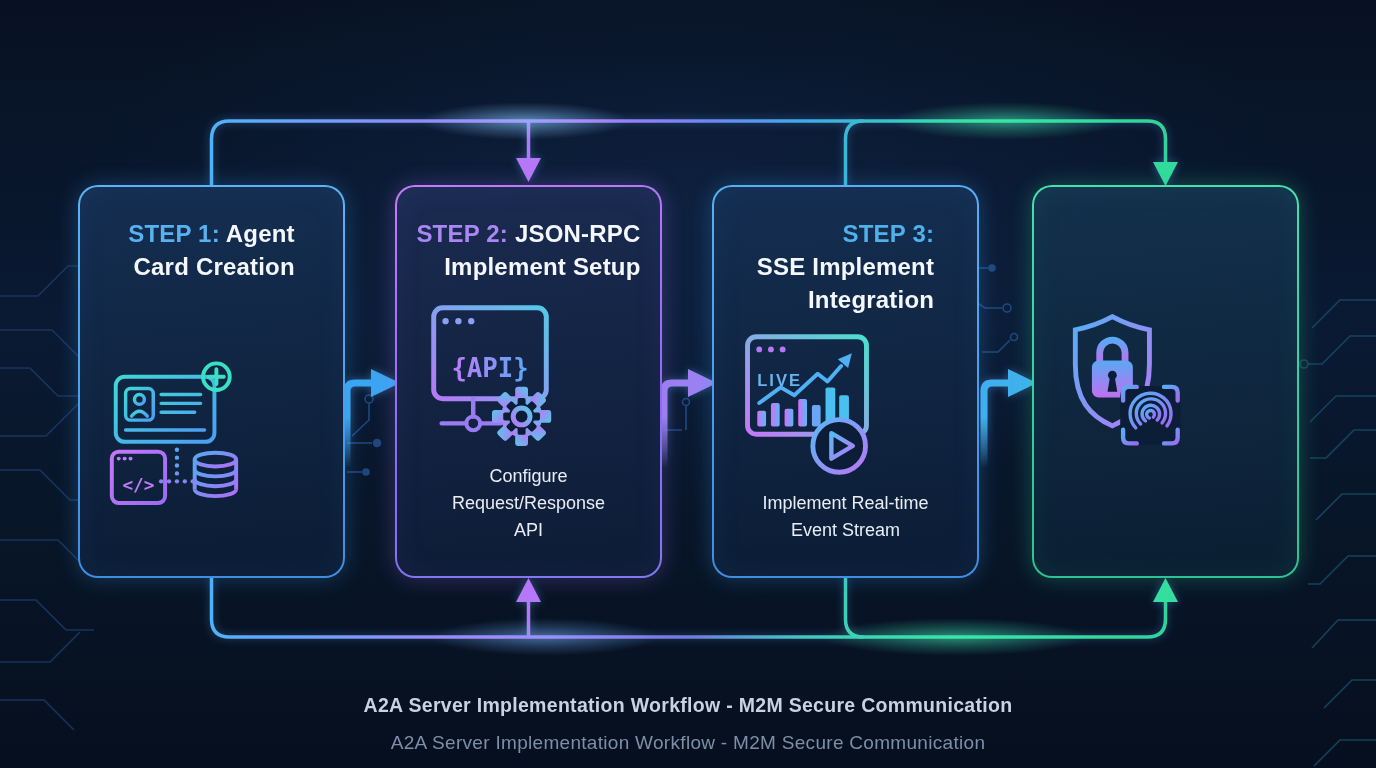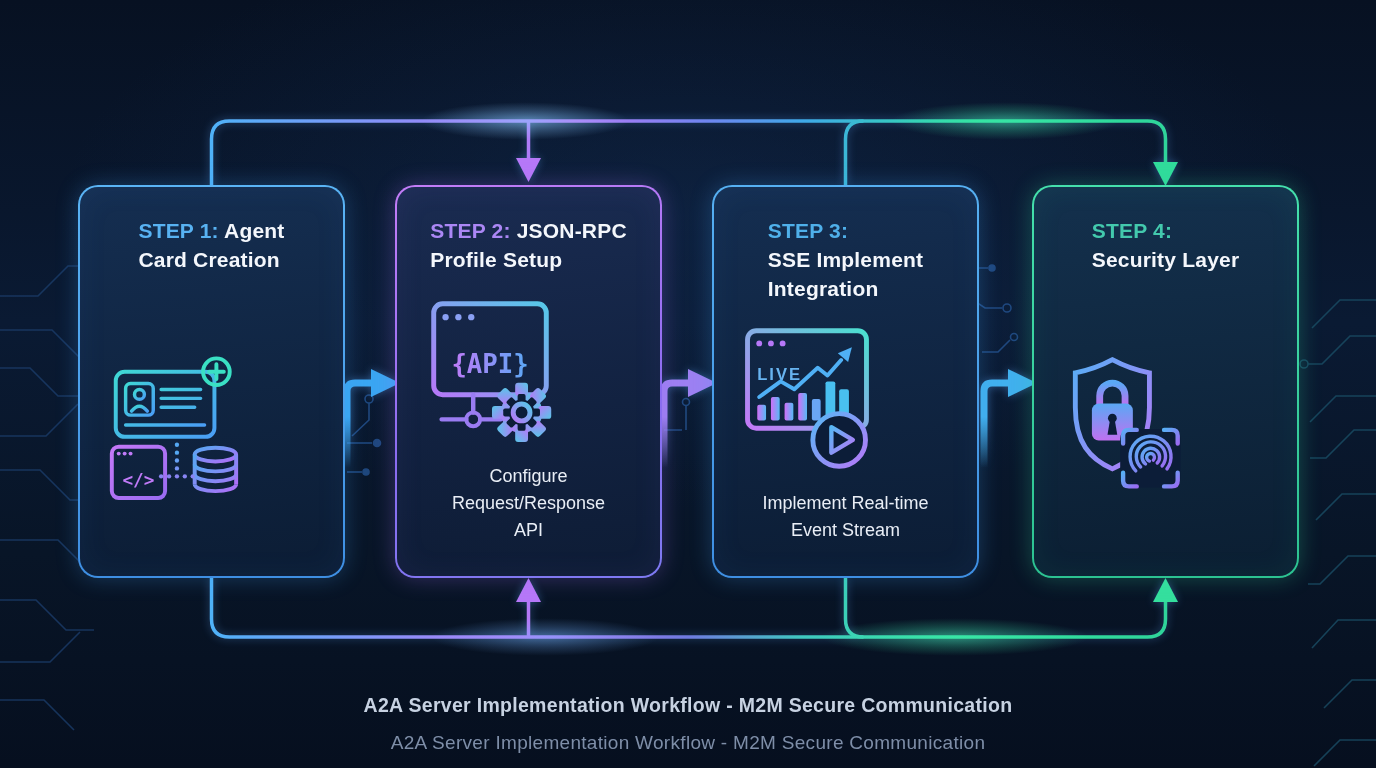--- a/index.html
+++ b/index.html
@@ -24,21 +24,21 @@
     position:absolute;top:185px;width:267px;height:393px;box-sizing:border-box;
     border-radius:20px;border:2.5px solid transparent;padding:0 18px;
     display:flex;flex-direction:column;align-items:center;z-index:2;
     background:linear-gradient(175deg,rgba(17,39,72,.95),rgba(10,25,47,.97)) padding-box,var(--bgrad) border-box;
   }
   .c1{left:78px; --bgrad:linear-gradient(180deg,#5ab4f5,#3e8ee2);box-shadow:0 0 22px rgba(70,160,245,.28),inset 0 0 30px rgba(60,130,220,.08);}
   .c2{left:395px;--bgrad:linear-gradient(165deg,#c47df8,#8a6cf0 60%,#7e7af2);box-shadow:0 0 22px rgba(160,110,245,.30),inset 0 0 30px rgba(140,100,230,.08);}
   .c3{left:712px;--bgrad:linear-gradient(180deg,#56b0f2,#3e8ee2);box-shadow:0 0 22px rgba(70,160,245,.28),inset 0 0 30px rgba(60,130,220,.08);}
   .c4{left:1032px;--bgrad:linear-gradient(180deg,#45e0ac,#2cc291);box-shadow:0 0 22px rgba(50,214,160,.30),inset 0 0 30px rgba(40,200,150,.08);}
 
-  .step-title{margin-top:30px;font-size:21px;font-weight:700;line-height:1.38;text-align:left;color:#f4f7fc;letter-spacing:.2px;}
+  .step-title{margin-top:30px;font-size:24px;font-weight:700;line-height:1.38;text-align:right;color:#f4f7fc;letter-spacing:.2px;}
   .hp{color:var(--accent);}
   .hp.block{display:block;}
   .hr{white-space:pre-line;}
   .icon-wrap{flex:1;display:flex;align-items:center;justify-content:flex-start;width:100%;}
   .step-desc{margin-bottom:32px;font-size:18px;line-height:1.5;color:#e9eef6;text-align:center;white-space:pre-line;}
 
   .caption-bold{position:absolute;left:0;top:694px;width:100%;text-align:center;z-index:2;
     font-size:19.5px;font-weight:700;color:#c7d2e2;letter-spacing:.3px;}
   .caption-sub{position:absolute;left:0;top:732px;width:100%;text-align:center;z-index:2;
     font-size:19px;font-weight:400;color:#7e8ea8;letter-spacing:.3px;}
@@ -215,21 +215,21 @@
           <circle cx="80" cy="132" r="2.2" fill="#8884f2"></circle>
           <circle cx="88" cy="132" r="2.2" fill="#8884f2"></circle>
           <circle cx="96" cy="132" r="2.2" fill="#8884f2"></circle>
       </g>
     </svg>
   </div>
 </div>
 
 <div class="card c2" style="--accent: #ab87f5;">
   <div class="step-title"><span class="hp">STEP 2:</span><span class="hr"> JSON-RPC
-Profile Setup</span></div>
+Implement Setup</span></div>
   <div class="icon-wrap">
     <svg width="150" height="158" viewBox="0 0 150 160">
       <defs>
         <linearGradient id="i2" x1="0" y1="1" x2="1" y2="0">
             <stop offset="0" stop-color="#b678f8"></stop>
             <stop offset="1" stop-color="#56c8e8"></stop>
           </linearGradient>
         <linearGradient id="i2api" x1="0" y1="0" x2="1" y2="0">
             <stop offset="0" stop-color="#c07af8"></stop>
             <stop offset="1" stop-color="#5aa8f5"></stop>
@@ -319,21 +319,20 @@
         <circle r="27" fill="#0c1d38" stroke="url(#i3pc)" stroke-width="5"></circle>
         <path d="M-8,-13 L14,0 L-8,13 Z" fill="none" stroke="url(#i3pc)" stroke-width="4.5" stroke-linejoin="round"></path>
       </g>
     </svg>
   </div>
   <div class="step-desc">Implement Real-time
 Event Stream</div>
 </div>
 
 <div class="card c4" style="--accent: #43c9ad;">
-  <div class="step-title"><span class="hp block">STEP 4:</span><span class="hr">Security Layer</span></div>
   <div class="icon-wrap">
     <svg width="150" height="156" viewBox="0 0 150 160">
       <defs>
         <linearGradient id="i4" x1="0" y1="0" x2="1" y2="1">
             <stop offset="0" stop-color="#58aef5"></stop>
             <stop offset="1" stop-color="#b678f8"></stop>
           </linearGradient>
         <linearGradient id="i4v" x1="0" y1="0" x2="0" y2="1">
             <stop offset="0" stop-color="#5aa8f5"></stop>
             <stop offset="1" stop-color="#c070f0"></stop>

